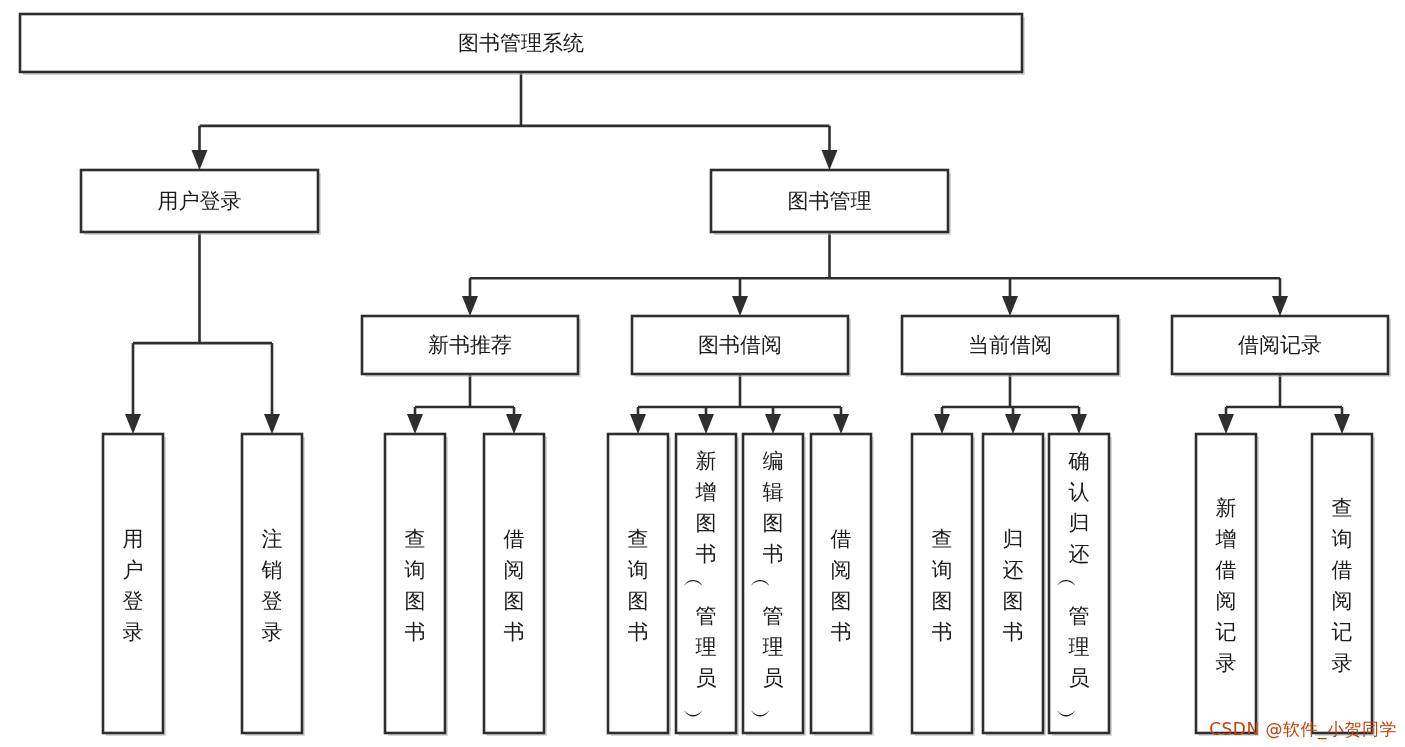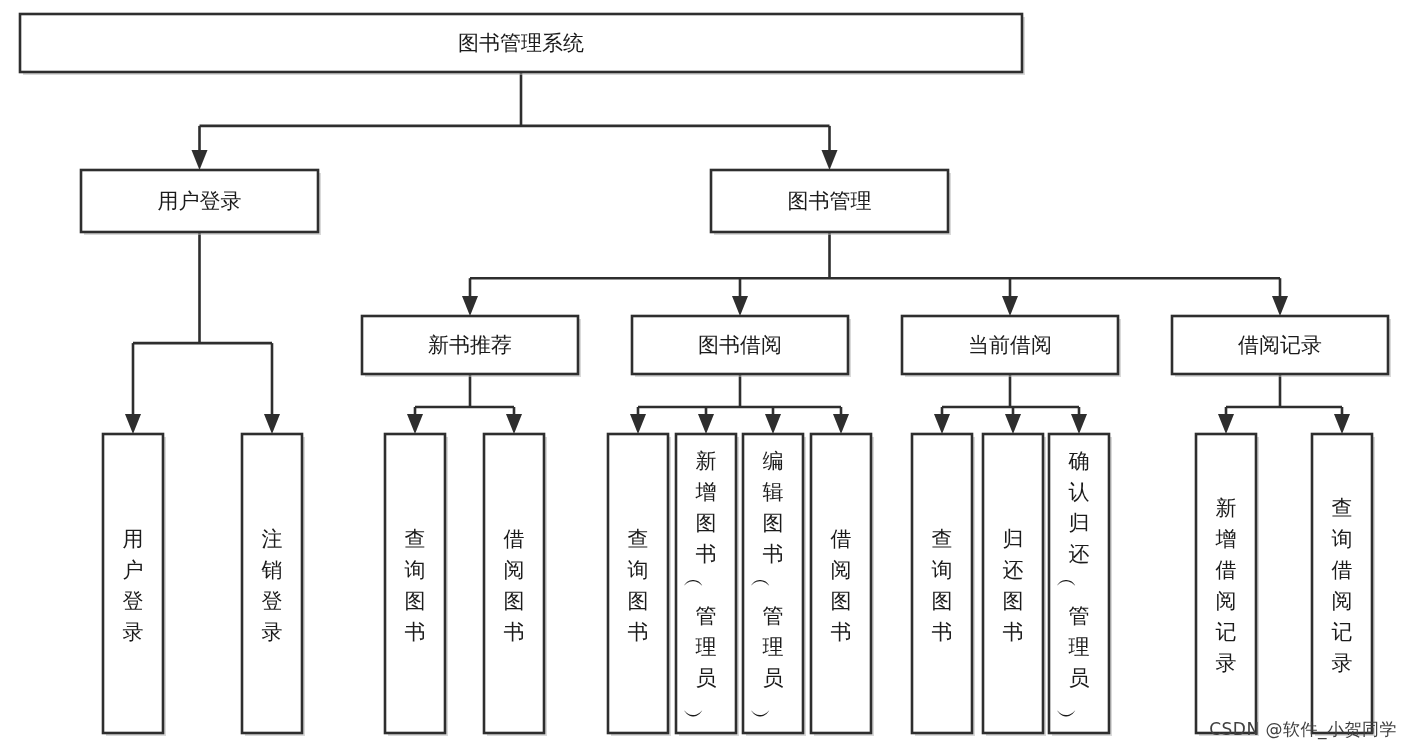--- a/index.html
+++ b/index.html
@@ -59,21 +59,21 @@
   .connector-arrow {
     fill: #2e2e2e;
     stroke: none;
   }
   .watermark-text {
     position: absolute;
     right: 8px;
     bottom: 6px;
     font-family: "DejaVu Sans", "Liberation Sans", sans-serif;
     font-size: 17px;
-    color: #404040;
+    color: #c2410c;
     letter-spacing: 0.5px;
     white-space: nowrap;
     user-select: none;
   }
 </style>
 </head>
 <body>
 
 <div id="diagram-root">
   <svg class="diagram-canvas" id="diagram-canvas" viewBox="0 0 1405 747" xmlns="http://www.w3.org/2000/svg">

